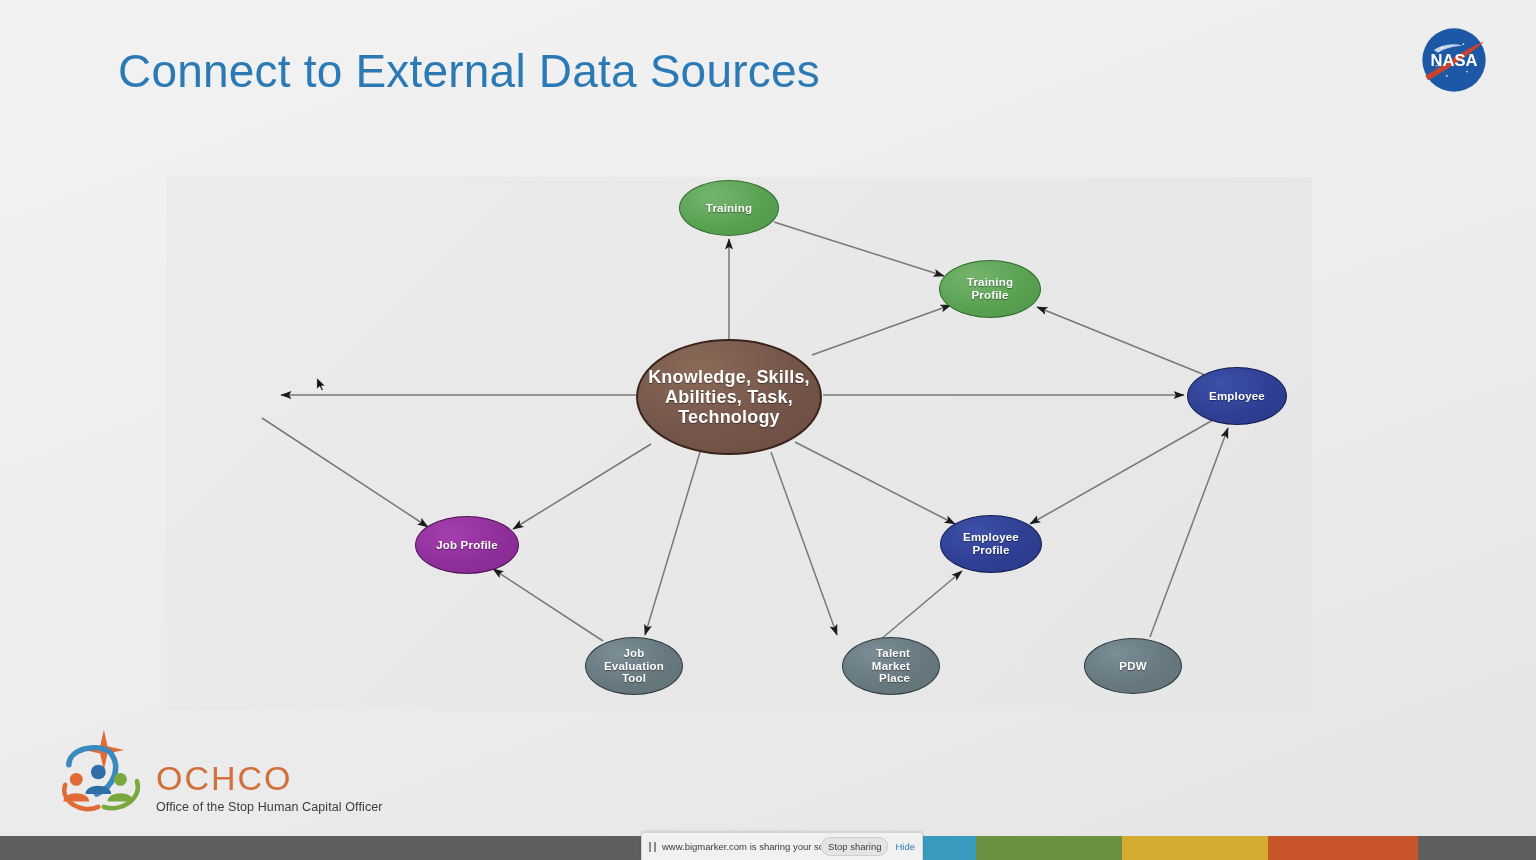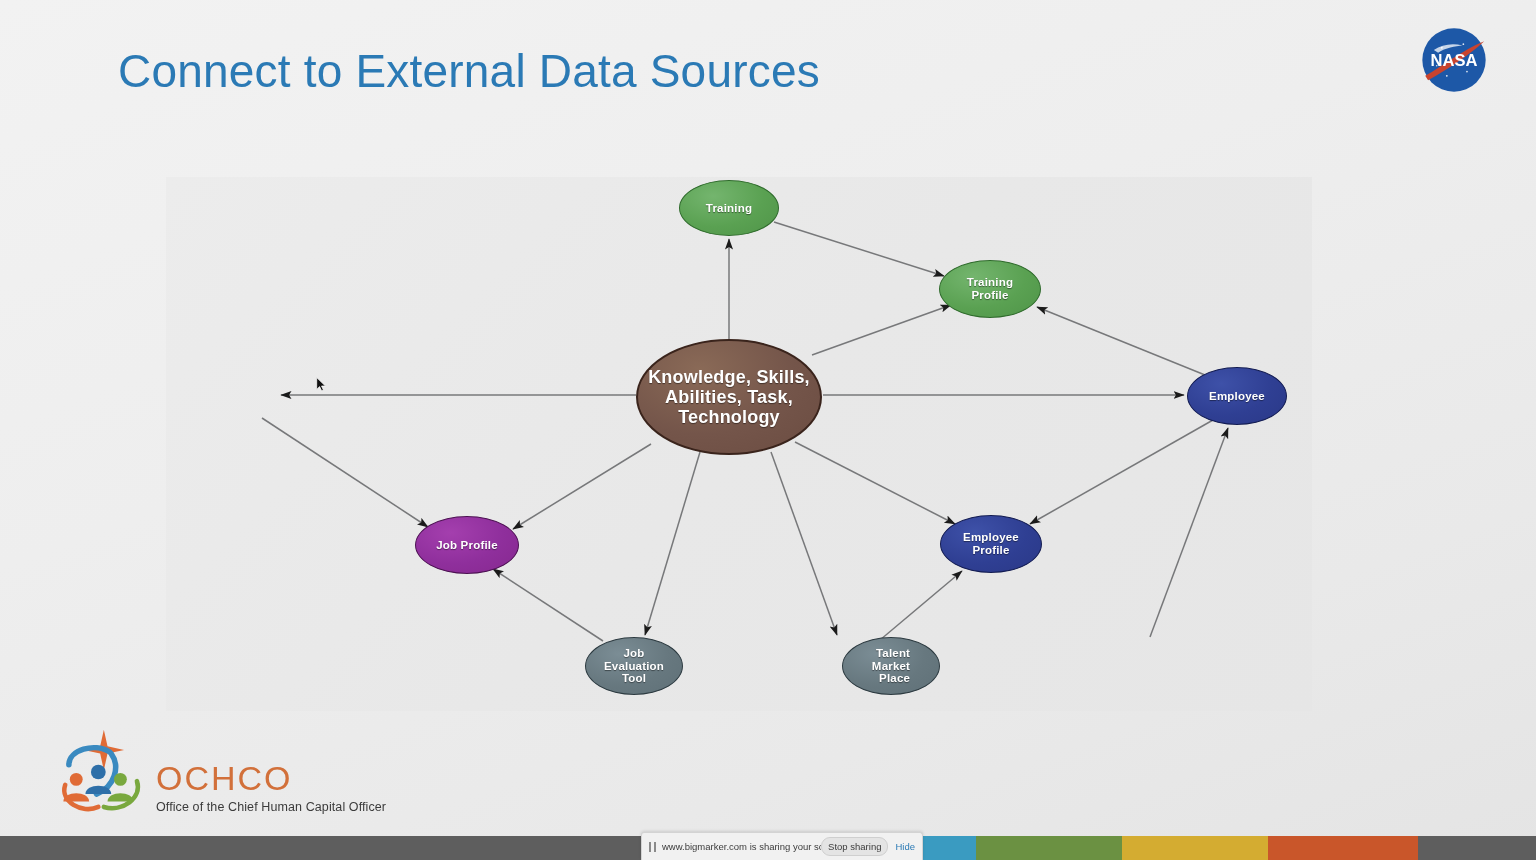--- a/index.html
+++ b/index.html
@@ -234,20 +234,23 @@
   </div>
 
   <div class="node slate" style="left:585px; top:637px; width:98px; height:58px;">
     <span class="lbl">Job<br>Evaluation<br>Tool</span>
   </div>
 
   <div class="node slate" style="left:842px; top:637px; width:98px; height:58px;text-align:right;">
     <span class="lbl">Talent<br>Market<br>Place</span>
   </div>
 
+  <div class="node slate" style="left:1084px; top:638px; width:98px; height:56px;">
+    <span class="lbl">PDW</span>
+  </div>
 
   <svg id="cursor" viewBox="0 0 11 15">
     <path d="M0.7,0.6 L0.7,12.4 L3.6,9.6 L5.6,13.8 L7.4,12.9 L5.5,9.0 L9.4,9.0 Z" fill="#111111" stroke="#ffffff" stroke-width="0.7"></path>
   </svg>
 
   <div id="ochco">
     <svg id="ochco-mark" viewBox="0 0 100 100">
       <path d="M52 4 L56 22 L74 26 L56 30 L52 48 L48 30 L30 26 L48 22 Z" fill="#e06b36"></path>
       <path d="M14 42 C14 26, 42 18, 58 28" stroke="#3a8ac0" stroke-width="6" fill="none" stroke-linecap="round"></path>
       <path d="M60 30 C70 44, 64 66, 44 74" stroke="#3a8ac0" stroke-width="6" fill="none" stroke-linecap="round"></path>
@@ -255,21 +258,21 @@
       <path d="M32 74 C32 62, 60 62, 60 74 Z" fill="#2e6fa8"></path>
       <circle cx="22" cy="58" r="7" fill="#e06b36"></circle>
       <path d="M8 82 C8 70, 36 70, 36 82 Z" fill="#e06b36"></path>
       <circle cx="70" cy="58" r="7" fill="#79a83e"></circle>
       <path d="M56 82 C56 70, 84 70, 84 82 Z" fill="#79a83e"></path>
       <path d="M10 64 C4 82, 28 96, 46 88" stroke="#e06b36" stroke-width="5" fill="none" stroke-linecap="round"></path>
       <path d="M88 60 C94 78, 72 94, 52 88" stroke="#79a83e" stroke-width="5" fill="none" stroke-linecap="round"></path>
     </svg>
     <div id="ochco-text">
       <div id="ochco-name">OCHCO</div>
-      <div id="ochco-sub">Office of the Chief Human Capital Officer</div>
+      <div id="ochco-sub">Office of the Stop Human Capital Officer</div>
     </div>
   </div>
 
   <div id="bottom-strip">
     <div class="seg" style="width:920px; background:#5e5e5e;"></div>
     <div class="seg" style="width:56px;  background:#3a9bc1;"></div>
     <div class="seg" style="width:146px; background:#6b9142;"></div>
     <div class="seg" style="width:146px; background:#d4ac31;"></div>
     <div class="seg" style="width:150px; background:#c9562a;"></div>
     <div class="seg" style="width:118px; background:#5e5e5e;"></div>

